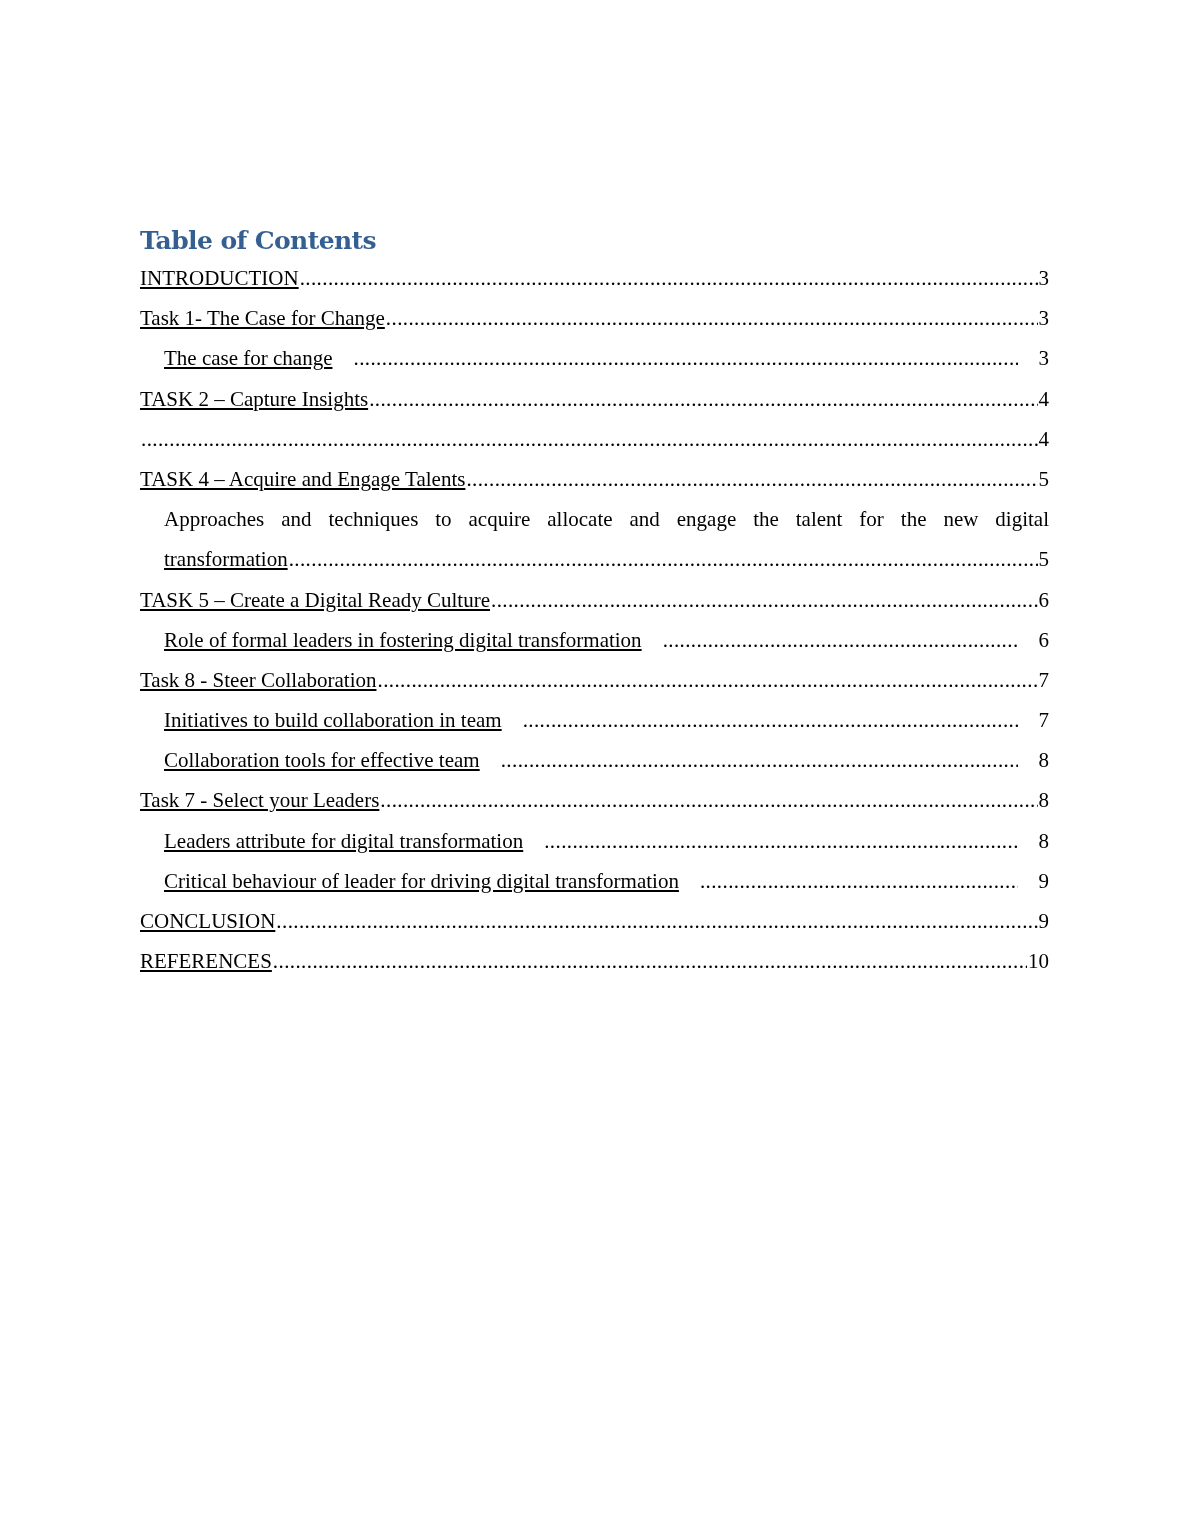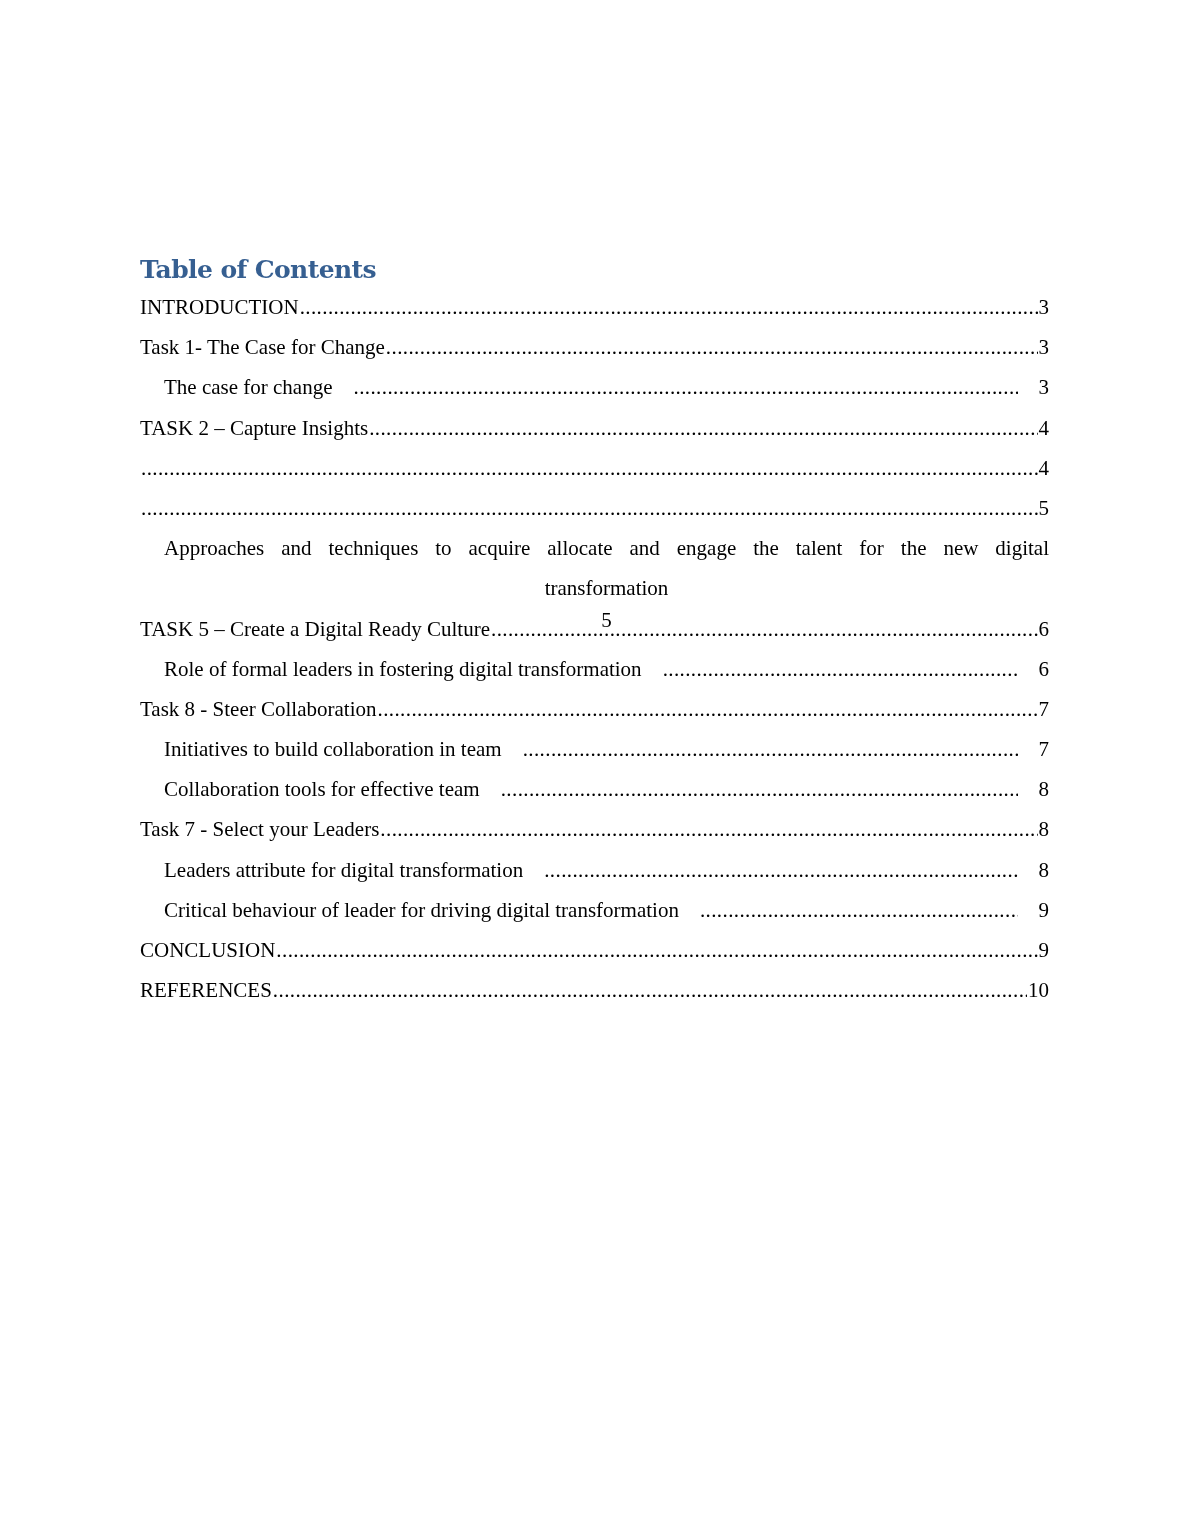--- a/index.html
+++ b/index.html
@@ -1,46 +1,46 @@
 <!DOCTYPE html>
 <html><head>
   <meta charset="utf-8">
   <style>
     html, body { margin: 0; padding: 0; background: #ffffff; }
     body { width: 1190px; height: 1540px; position: relative; overflow: hidden; }
-    .page { position: absolute; left: 0; top: 0; width: 1190px; height: 1384px; background: #fff; margin-top: 29px; }
+    .page { position: absolute; left: 0; top: 0; width: 1190px; height: 1384px; background: #fff; }
     .toc-title {
       position: absolute; left: 140px; top: 226px;
       font-family: "DejaVu Serif", serif; font-weight: bold;
       font-size: 25px; color: #365f91; letter-spacing: -0.6px;
       white-space: nowrap;
     }
     .toc { position: absolute; left: 140px; top: 262px; width: 909px; }
     .entry {
       display: flex; align-items: baseline;
       font-family: "Liberation Serif", serif; font-size: 21px; color: #000;
       height: 40.2px; line-height: 32px;
       white-space: nowrap;
     }
     .entry.l2 { padding-left: 24px; gap: 20px; }
-    .entry .label { flex: 0 0 auto; }
+    .entry .label { flex: 0 0 auto; text-decoration: underline; }
     .entry .leader {
       flex: 1 1 auto; overflow: hidden; white-space: nowrap;
       margin: 0 1px; letter-spacing: 0.4px;
     }
     .entry .leader::before {
       content: "................................................................................................................................................................................................................................................";
     }
     .entry .page-num { flex: 0 0 auto; }
     .entry.wrap { height: auto; display: block; }
     .entry.wrap .line1 {
       display: block; height: 40.2px; text-align: justify; text-align-last: justify;
       white-space: normal;
     }
-    .entry.wrap .line2 { display: flex; align-items: center; height: 40.2px; flex-direction: column; }
+    .entry.wrap .line2 { display: flex; align-items: flex-start; height: 40.2px; }
   </style>
 </head>
 <body>
 
 <div class="page">
   <div class="toc-title">Table of Contents</div>
 
   <div class="toc">
 
     <div class="entry l1">
@@ -66,20 +66,21 @@
       <span class="leader"></span>
       <span class="page-num">4</span>
     </div>
 
     <div class="entry l1">
       <span class="leader"></span>
       <span class="page-num">4</span>
     </div>
 
     <div class="entry l1">
+      <span class="label">TASK 4 – Acquire and Engage Talents</span>
       <span class="leader"></span>
       <span class="page-num">5</span>
     </div>
 
     <div class="entry l2 wrap">
       <span class="line1">Approaches and techniques to acquire allocate and engage the talent for the new digital</span>
       <span class="line2">
         <span class="label">transformation</span>
         <span class="leader"></span>
         <span class="page-num">5</span>

